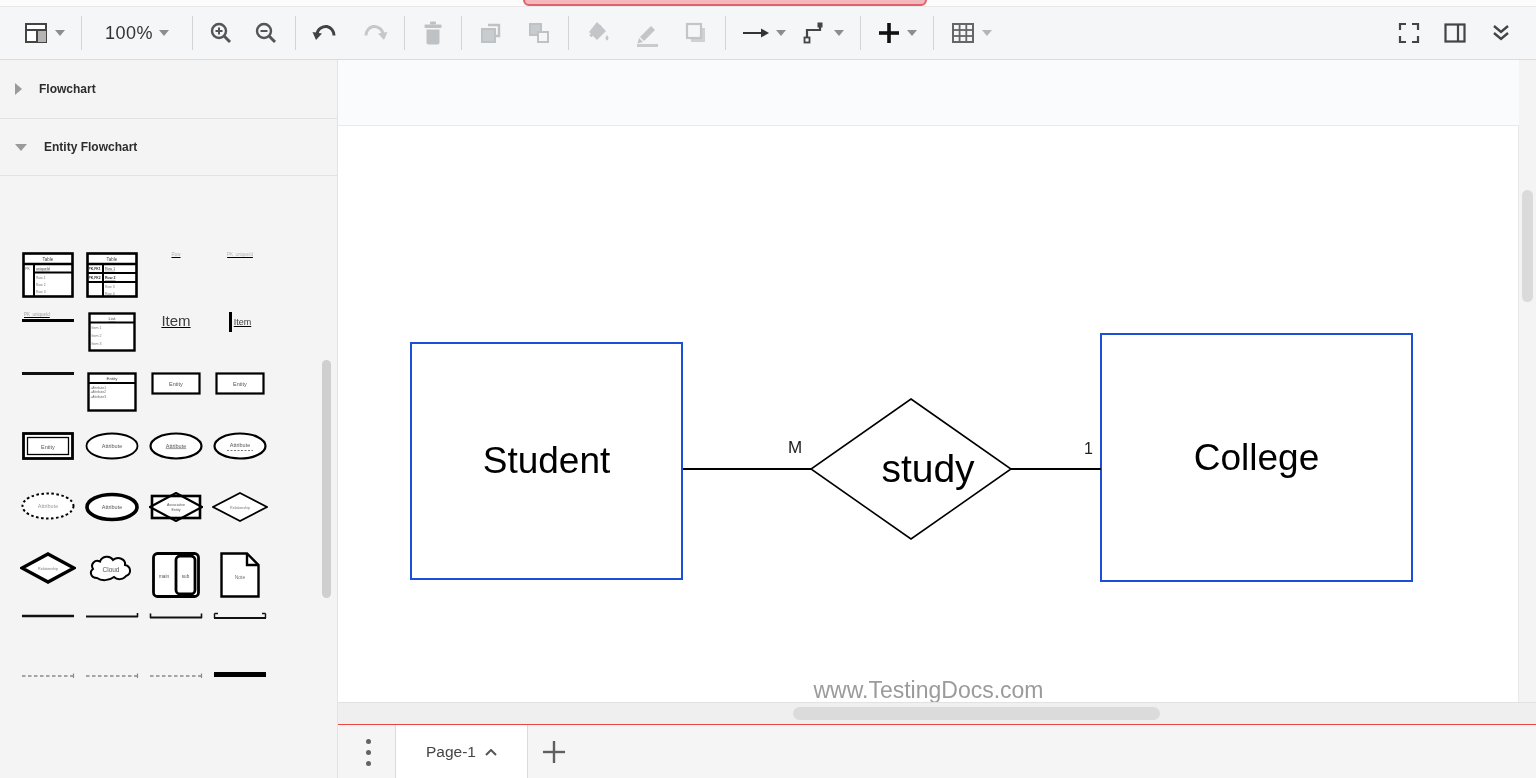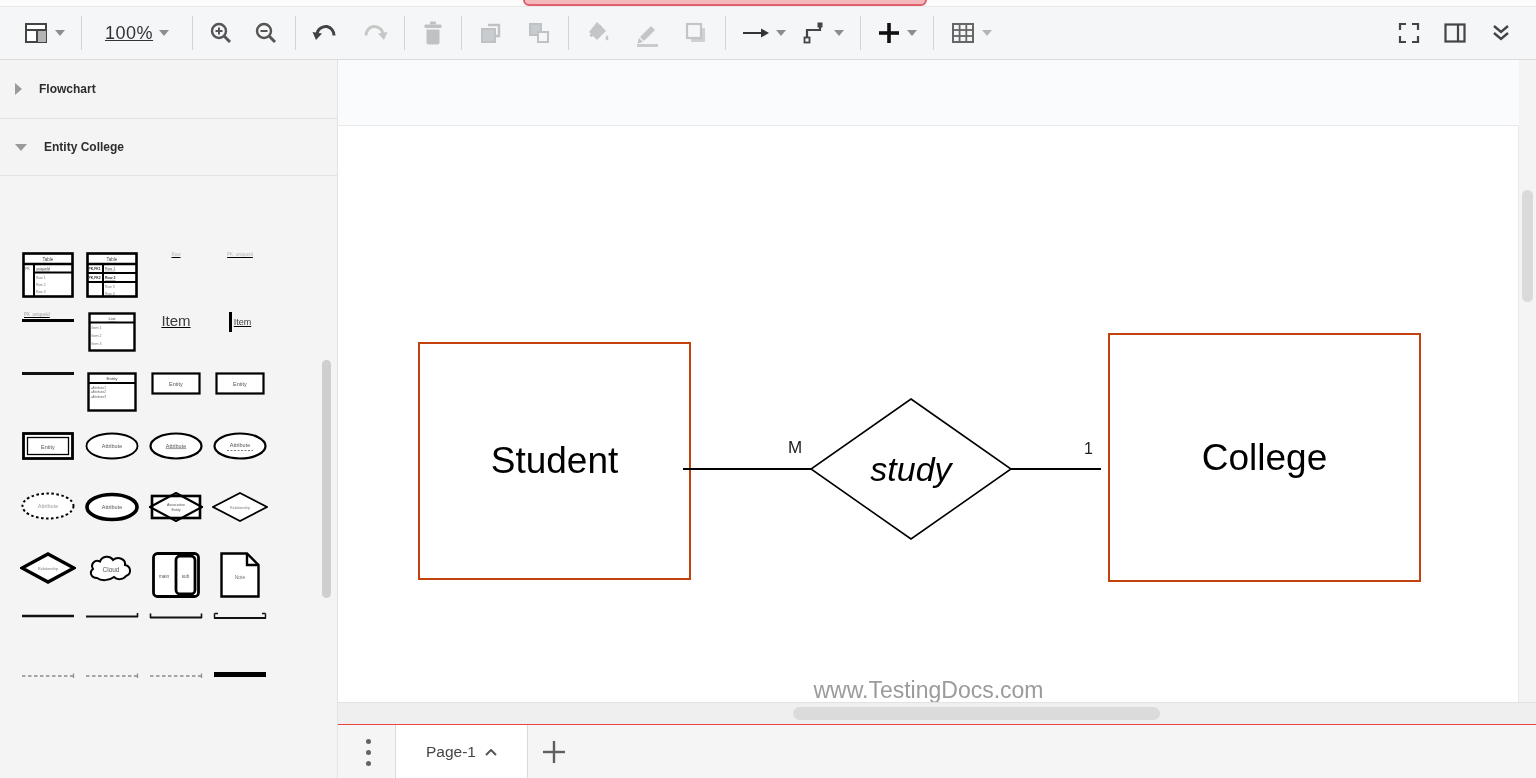--- a/index.html
+++ b/index.html
@@ -13,21 +13,21 @@
   .notify-pill { position:absolute; left:523px; top:-6px; width:404px; height:12px;
                  background:#f2b8bc; border:2px solid #e0606e; border-radius:8px; z-index:5; }
 
   
   .toolbar { position:absolute; left:0; top:7px; width:1536px; height:53px;
              background:#f5f6f7; border-bottom:1px solid #dcdcdc;
              display:flex; align-items:center; padding:0 20px; }
   .tbtn { height:40px; display:flex; align-items:center; justify-content:center;
           gap:6px; cursor:pointer; padding:0 3px; }
   .tsep { width:1px; height:34px; background:#d4d4d4; margin:0 13px; }
-  .zoomtxt { font-size:18px; color:#333; letter-spacing:0.5px;text-decoration:underline; }
+  .zoomtxt { font-size:18px; color:#333; letter-spacing:0.5px; }
   .spacer { flex:1; }
   .rgroup { display:flex; align-items:center; gap:16px; }
 
   
   .sidebar { position:absolute; left:0; top:60px; width:338px; height:718px;
              background:#f4f4f5; border-right:1px solid #e3e3e3; }
   .section-hdr { display:flex; align-items:center; gap:16px; padding-left:14px;
                  border-bottom:1px solid #e2e2e2; cursor:pointer;
                  font-size:12px; font-weight:600; color:#2d2d2d; }
   .hdr1 { height:59px; } .hdr2 { height:57px; }
@@ -39,31 +39,31 @@
                background:#cfcfcf; border-radius:5px; }
 
   
   .canvas { position:absolute; left:338px; top:60px; width:1198px; height:642px;
             background:#fafbfc; }
   .page { position:absolute; left:0; top:65px; width:1181px; height:577px;
           background:#ffffff; border-top:1px solid #e9e9e9; border-right:1px solid #e9e9e9; }
   .v-gutter { position:absolute; left:1181px; top:0; width:17px; height:642px; background:#f4f4f4; }
   .v-thumb { position:absolute; left:3px; top:130px; width:11px; height:112px;
              background:#dadada; border-radius:6px; }
-  .ent { position:absolute; background:#fff; border:2px solid #c2410c;
+  .ent { position:absolute; background:#fff; border:2px solid #1d4ed8;
          display:flex; align-items:center; justify-content:center;
-         font-size:37px; color:#000; cursor:pointer;margin-left:8px; }
+         font-size:37px; color:#000; cursor:pointer; }
   .ent-student { left:72px; top:216px; width:273px; height:238px; }
   .ent-college { left:762px; top:207px; width:313px; height:249px; }
   .rel-line { position:absolute; height:2px; background:#000; top:342px; }
   .line-l { left:345px; width:128px; } .line-r { left:672px; width:91px; }
   .diamond-wrap { position:absolute; left:472px; top:272px; width:202px; height:142px; cursor:pointer; }
-  .diamond-label { position:absolute; left:472px; top:272px; width:202px; height:142px;
+  .diamond-label { position:absolute; left:489px; top:272px; width:202px; height:142px;
                    display:flex; align-items:center; justify-content:center;
-                   font-size:34px; color:#000;font-style:italic; }
+                   font-size:39px; color:#000; }
   .card { position:absolute; font-size:17px; color:#222; }
   .card-m { left:450px; top:312px; } .card-1 { left:746px; top:314px; font-size:16px; }
   .dg-title { position:absolute; left:0; top:476px; width:1181px; text-align:center;
               font-size:60px; letter-spacing:-1px; color:#000; cursor:pointer; }
   .dg-sub { position:absolute; left:0; top:551px; width:1181px; text-align:center;
             font-size:23px; color:#9b9b9b; cursor:pointer; }
 
   
   .hscroll { position:absolute; left:338px; top:702px; width:1198px; height:22px;
              background:#efefef; border-top:1px solid #e2e2e2; }
@@ -330,21 +330,21 @@
         </span>
       <span>Flowchart</span>
     </div>
 
     <div class="section-hdr hdr2">
       <span>
           <svg width="14" height="9">
             <polygon points="1,1 13,1 7,8" fill="#9a9a9a"></polygon>
           </svg>
         </span>
-      <span>Entity College</span>
+      <span>Entity Flowchart</span>
     </div>
 
     <div class="palette" id="palette">
         <div class="pcell">
           <svg width="52" height="46">
             <rect x="1.5" y="1.5" width="49" height="43" fill="#fff" stroke="#000" stroke-width="2.6"></rect>
             <line x1="1.5" y1="12" x2="50.5" y2="12" stroke="#000" stroke-width="2.6"></line>
             <line x1="12" y1="12" x2="12" y2="44.5" stroke="#000" stroke-width="2"></line>
             <line x1="12" y1="20.5" x2="50.5" y2="20.5" stroke="#000" stroke-width="2"></line>
             <text x="26" y="9" font-size="4.5" text-anchor="middle" fill="#444">Table</text>

